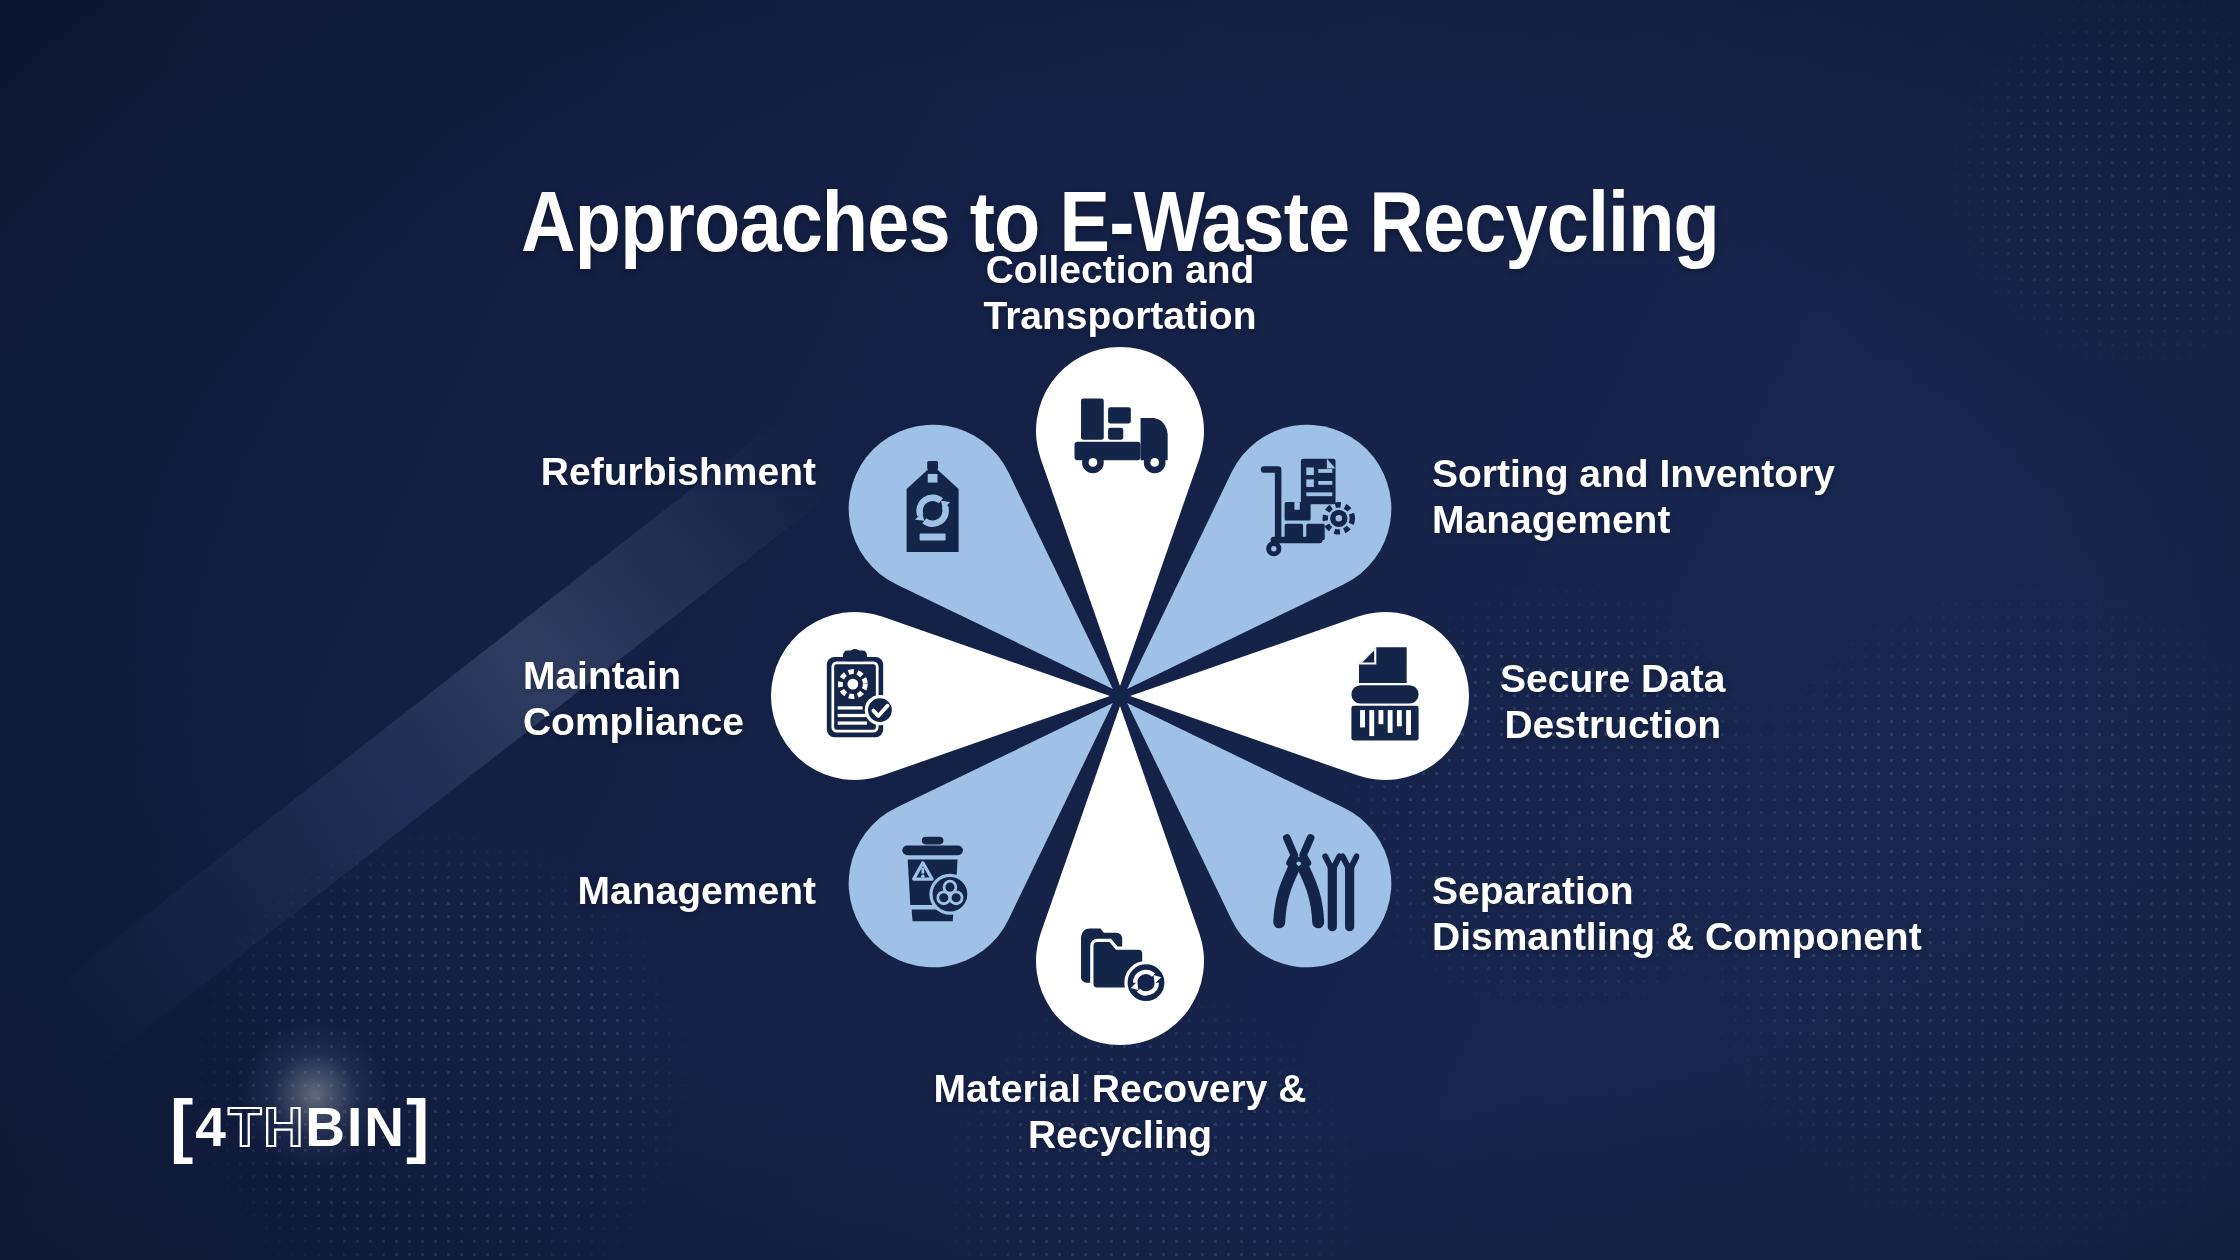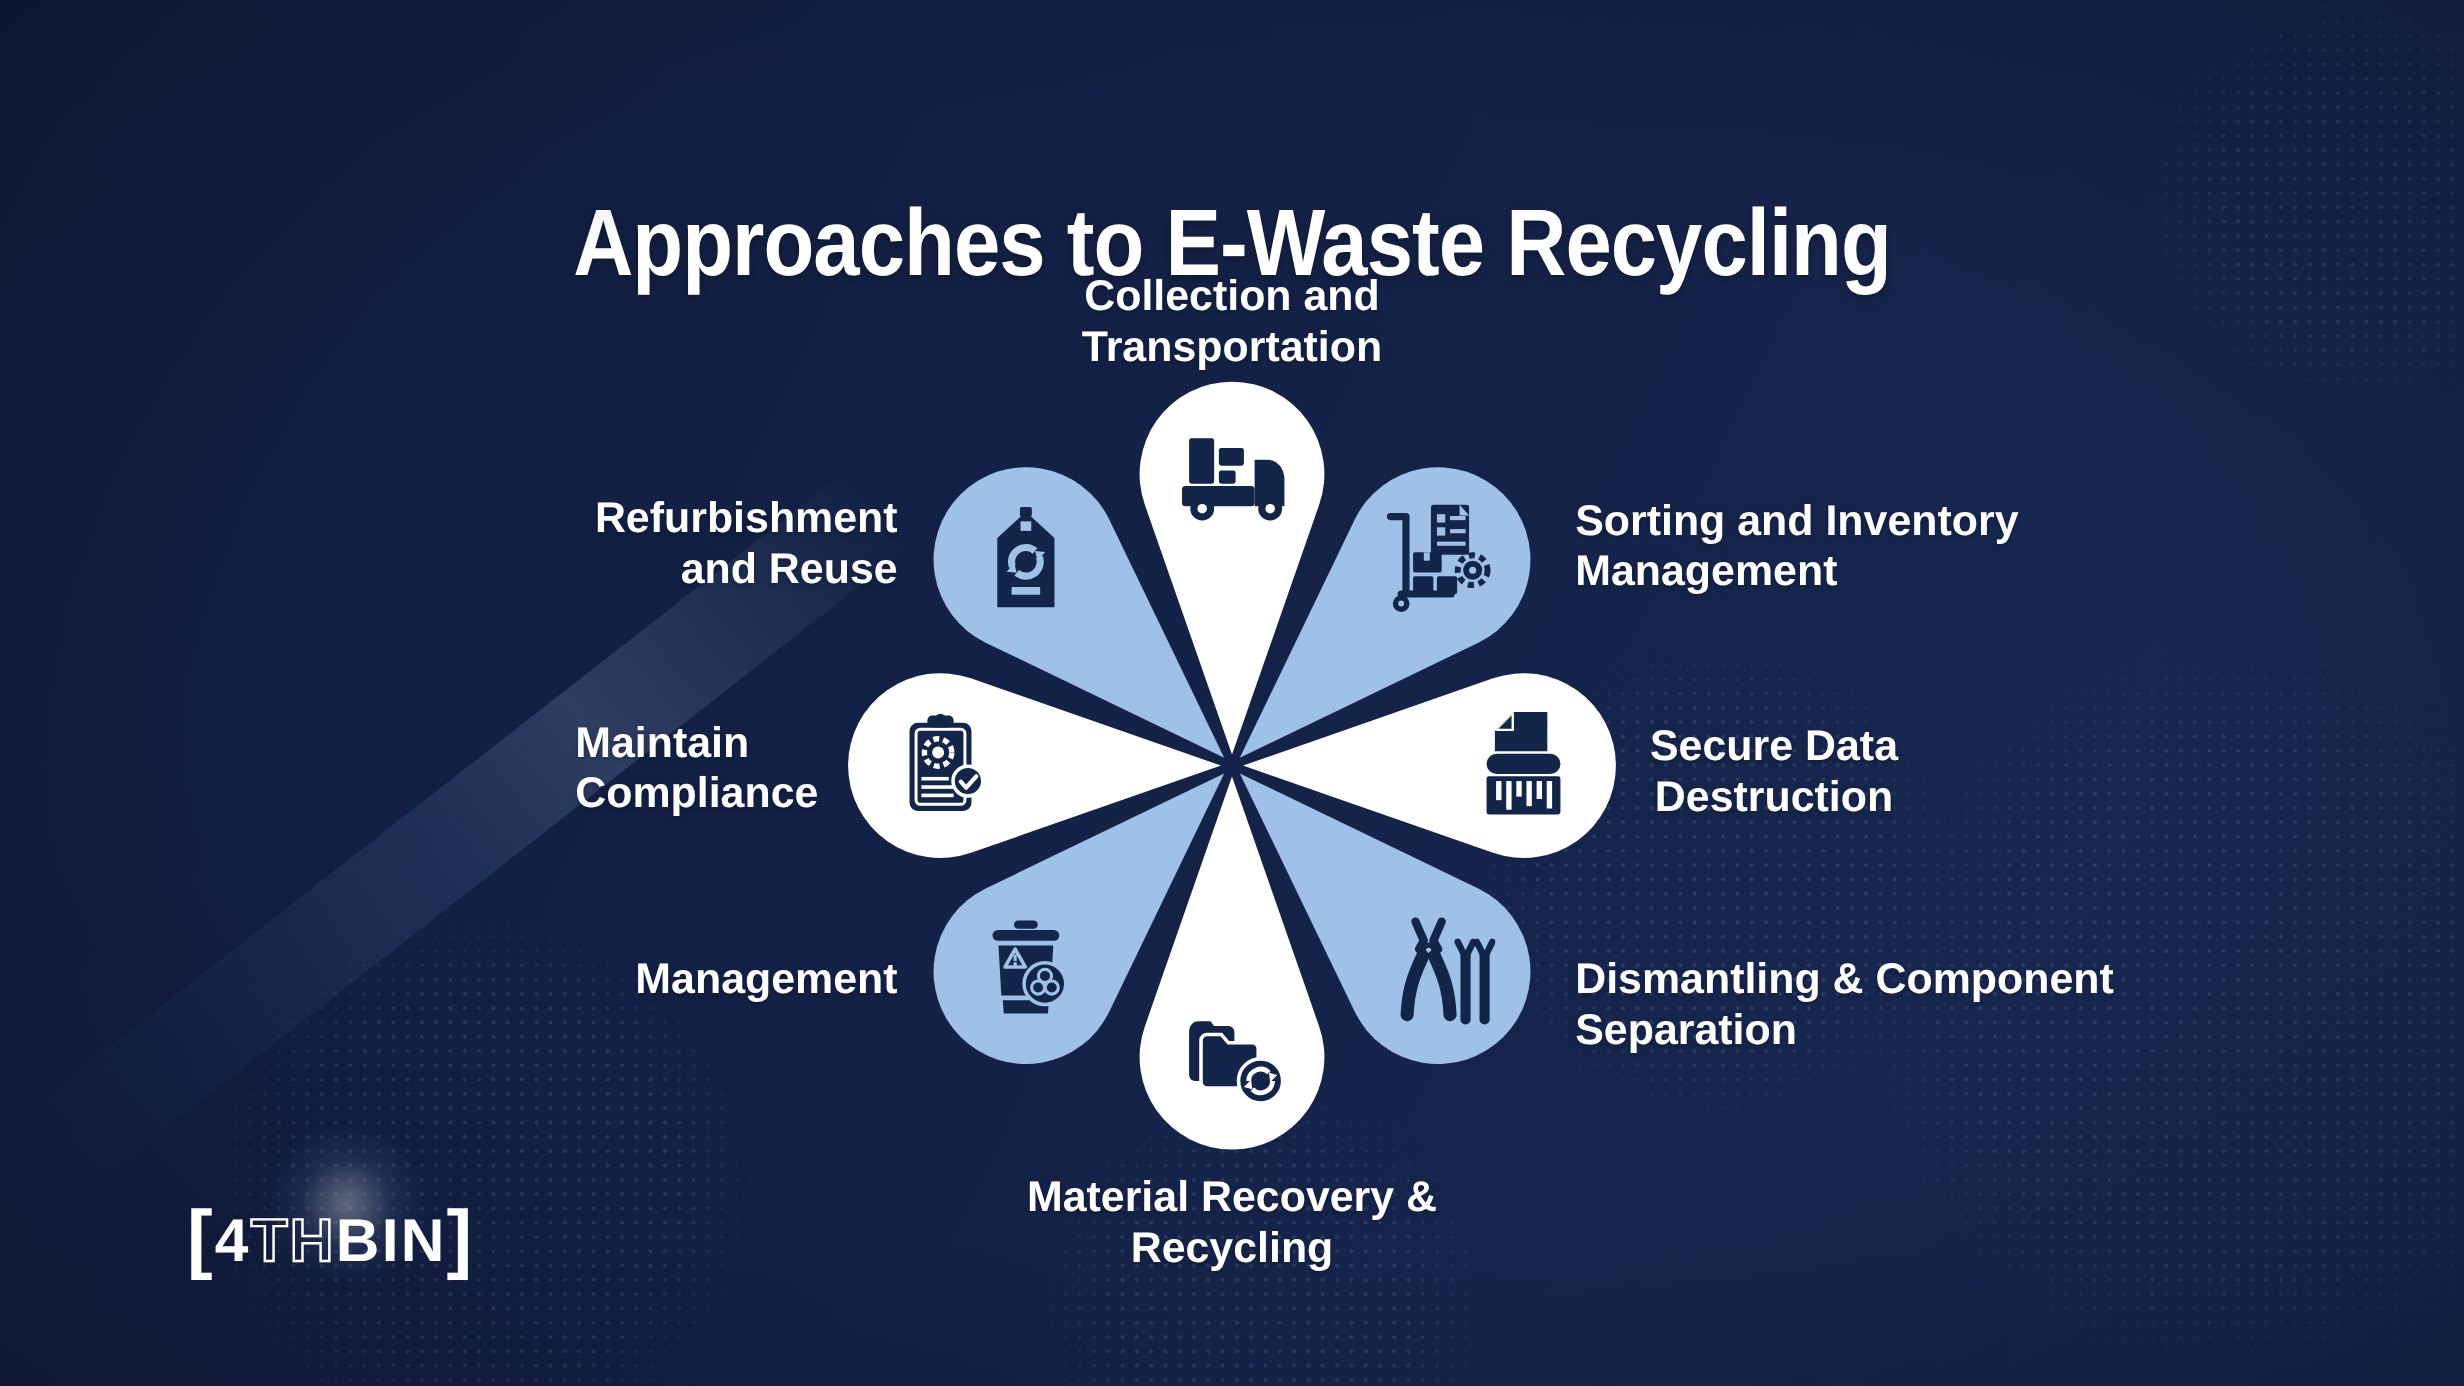--- a/index.html
+++ b/index.html
@@ -226,37 +226,36 @@
       </div>
       <div class="petal-label pl-sorting">
         <span class="lln">Sorting and Inventory</span>
         <span class="lln">Management</span>
       </div>
       <div class="petal-label pl-secure">
         <span class="lln">Secure Data</span>
         <span class="lln">Destruction</span>
       </div>
       <div class="petal-label pl-dismantling">
+        <span class="lln">Separation</span>
         <span class="lln">Dismantling &amp; Component</span>
-        <span class="lln">Separation</span>
       </div>
       <div class="petal-label pl-material">
         <span class="lln">Material Recovery &amp;</span>
         <span class="lln">Recycling</span>
       </div>
       <div class="petal-label pl-hazardous">
         <span class="lln">Management</span>
       </div>
       <div class="petal-label pl-compliance">
         <span class="lln">Maintain</span>
         <span class="lln">Compliance</span>
       </div>
       <div class="petal-label pl-refurbishment">
         <span class="lln">Refurbishment</span>
-        <span class="lln">and Reuse</span>
       </div>
     </div>
 
   <div class="logo">
     <span class="bracket">[</span>
       <span class="solid">4</span>
       <span class="outline">TH</span>
       <span class="solid">BIN</span>
       <span class="bracket">]</span>
   </div>

